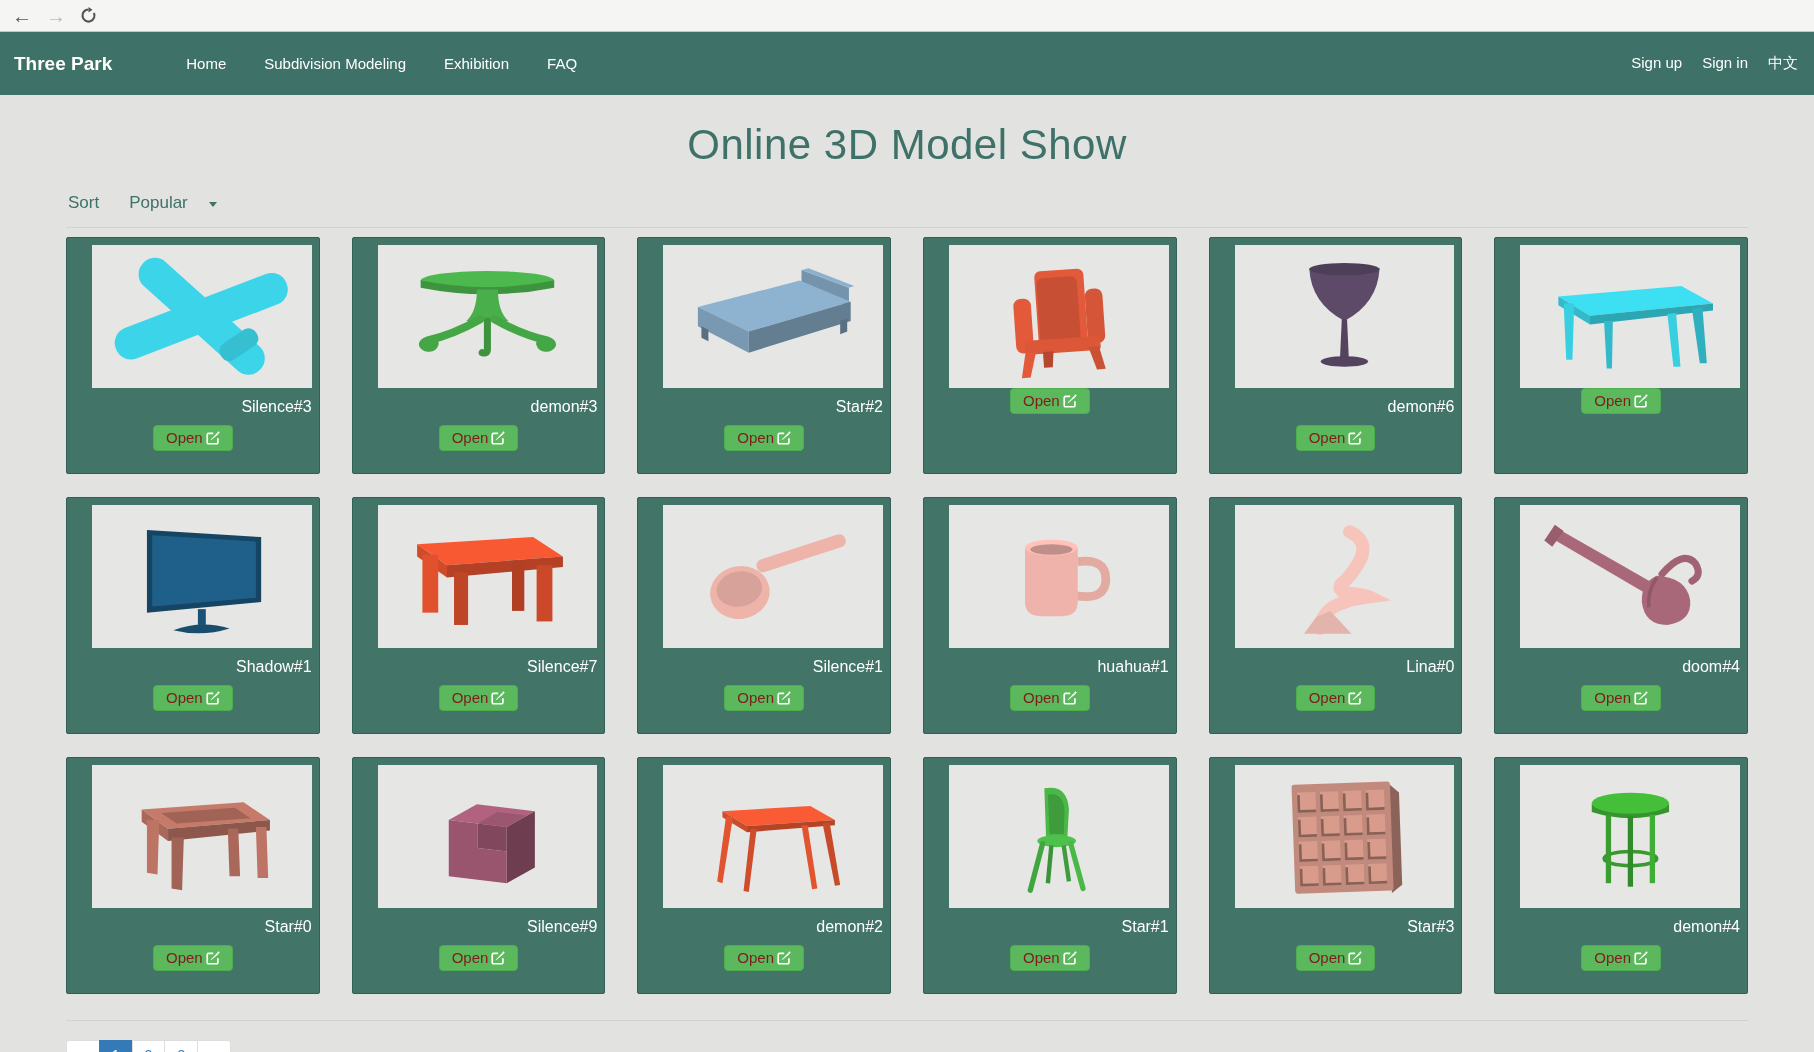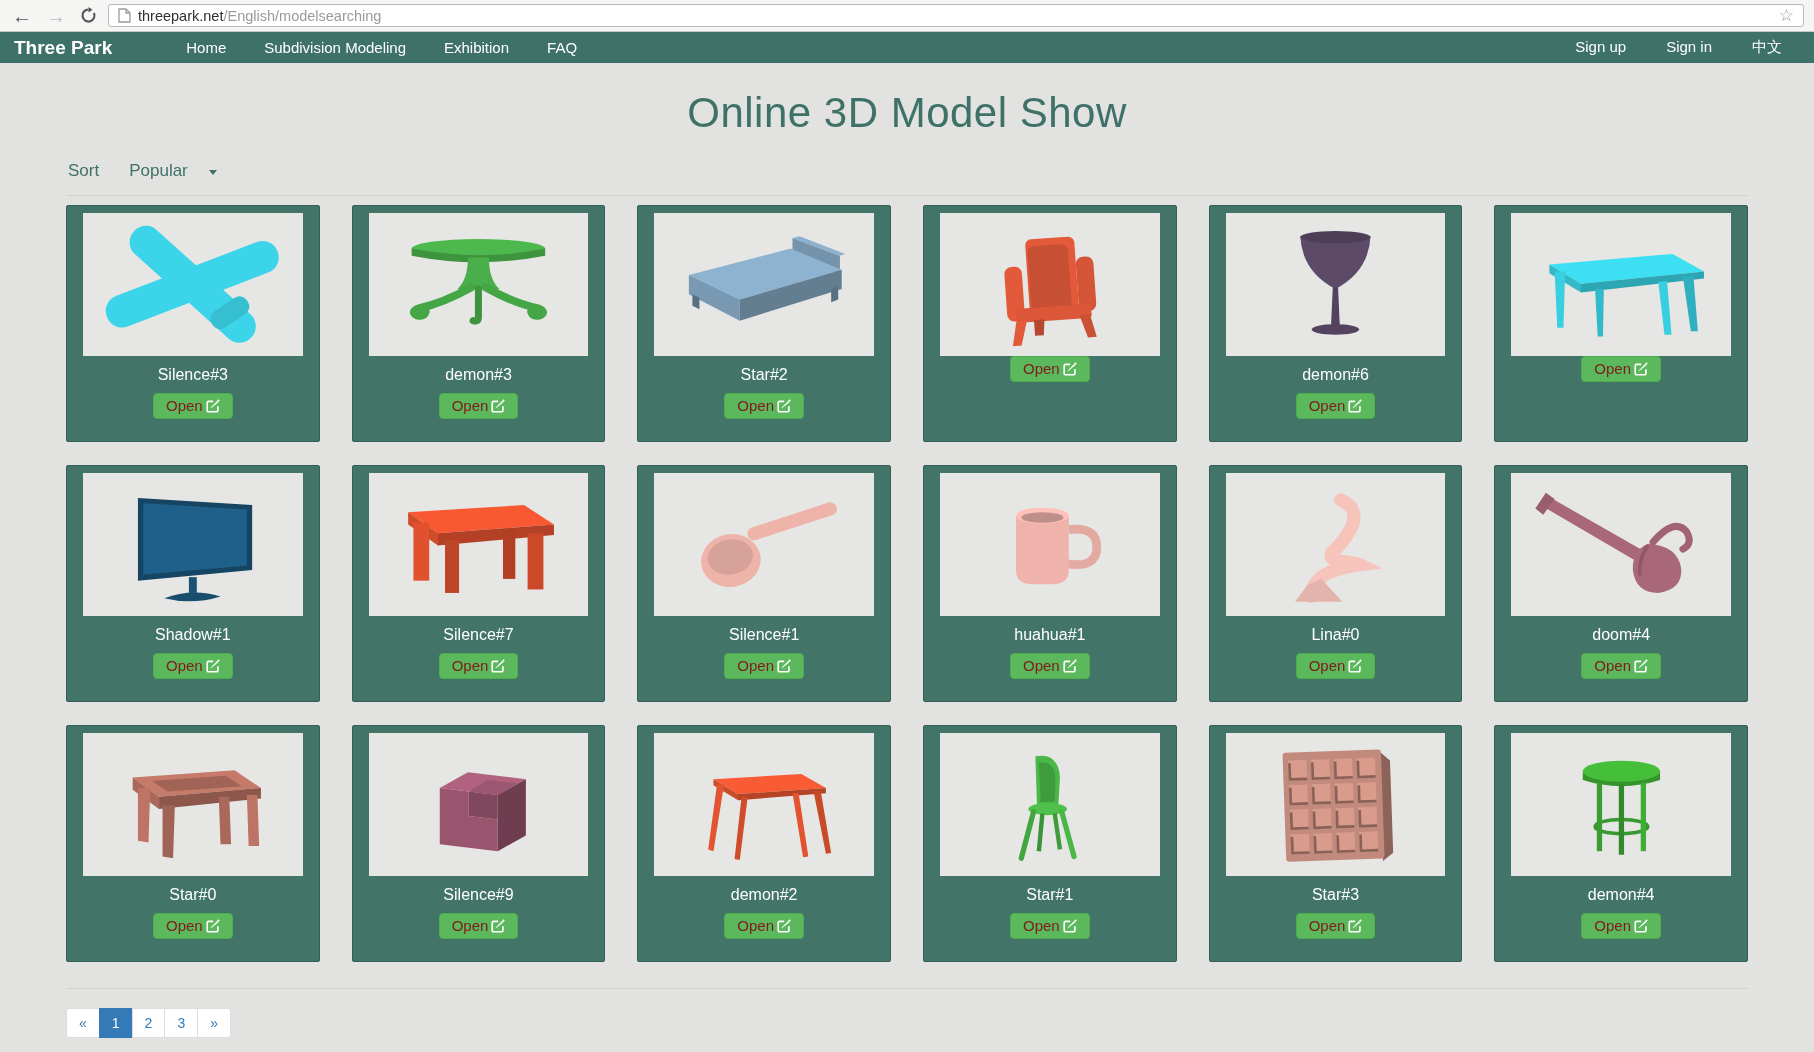--- a/index.html
+++ b/index.html
@@ -12,43 +12,43 @@
   .nav-arrow { font-size:20px; line-height:1; color:#555; cursor:pointer; width:24px; text-align:center; }
   .nav-arrow.disabled { color:#bcbcbc; }
   .refresh-btn { width:20px; height:20px; display:flex; align-items:center; justify-content:center; cursor:pointer; }
   .address-bar { flex:1; height:23px; background:#fff; border:1px solid #b9b9b9; border-radius:3px;
     display:flex; align-items:center; padding:0 9px; gap:7px; font-size:14.5px; }
   .url-host { color:#303030; }
   .url-path { color:#9a9a9a; }
   .star { margin-left:auto; color:#9a9a9a; font-size:17px; cursor:pointer; }
 
   
-  .navbar { height:31px; background:var(--teal,#3e7168); display:flex; align-items:center;
+  .navbar { height:63px; background:var(--teal,#3e7168); display:flex; align-items:center;
     padding:0 14px; color:#fff; }
   .brand { font-size:19px; font-weight:bold; margin-right:30px; cursor:pointer; }
   .nav-links { display:flex; gap:38px; font-size:15px;margin-left:44px; }
   .nav-links span, .nav-right span { cursor:pointer; }
-  .nav-right { margin-left:auto; display:flex; gap:40px; font-size:15px; margin-right:18px; }
+  .nav-right { margin-left:auto; display:flex; gap:20px; font-size:15px; margin-right:2px; }
 
   
   .page-title { text-align:center; color:var(--teal,#3e7168); font-size:42px; font-weight:500;
     margin:26px 0 20px; letter-spacing:0.5px; }
   .container { margin:0 66px; }
   .toolbar { display:flex; align-items:center; gap:30px; color:var(--teal,#3e7168);
     font-size:17px; padding:4px 2px 14px;margin-top:8px; }
   .dropdown { display:flex; align-items:center; gap:21px; cursor:pointer; }
   .caret { width:0; height:0; border-left:4px solid transparent; border-right:4px solid transparent;
     border-top:5px solid var(--teal,#3e7168); margin-top:2px; }
   .divider { border:none; border-top:1px solid #d2d2d0; }
 
   
   .model-grid { display:grid; grid-template-columns:repeat(6,1fr); column-gap:32px; row-gap:23px;
     margin-top:9px; }
   .card { background:#427568; border:1px solid #335f57; border-radius:2px; padding:7px 7px 0 7px;
-    height:237px; display:flex; flex-direction:column; align-items:center; }
+    height:237px; display:flex; flex-direction:column; align-items:flex-end; }
   .card-img { background:#e6e6e4; height:143px; display:flex; align-items:center; justify-content:center; overflow:hidden; }
   .card-img svg { width:96%; height:96%; }
   .card-name { color:#fff; text-align:center; font-size:16px; padding:10px 0 9px; }
   .open-btn { align-self:center; background:var(--green,#5cb85c); border:1px solid #4cae4c; color:#7f1d1d;
     border-radius:4px; font-size:15px; padding:3px 12px 4px; display:inline-flex; align-items:center;
     gap:3px; cursor:pointer; font-family:inherit; }
   .open-btn svg { margin-top:1px; }
 
   
   .pagination-wrap { margin-top:26px; }
@@ -64,30 +64,20 @@
 
 <div class="browser-bar">
   <span class="nav-arrow">←</span>
   <span class="nav-arrow disabled">→</span>
   <span class="refresh-btn">
     <svg width="17" height="17" viewBox="0 0 17 17">
       <path d="M8.5 2.5 a6 6 0 1 0 5.4 3.4" fill="none" stroke="#555" stroke-width="2.2"></path>
       <polygon points="8.5,0 8.5,5.4 12.5,2.7" fill="#555"></polygon>
     </svg>
   </span>
-  <div class="address-bar">
-    <svg width="13" height="15" viewBox="0 0 13 15">
-      <path d="M1 1 h7 l4 4 v9 h-11 z" fill="#fff" stroke="#9b9b9b" stroke-width="1.3"></path>
-      <path d="M8 1 v4 h4" fill="none" stroke="#9b9b9b" stroke-width="1.3"></path>
-    </svg>
-    <span>
-      <span class="url-host">threepark.net</span><span class="url-path">/English/modelsearching</span>
-    </span>
-    <span class="star">☆</span>
-  </div>
 </div>
 
 <div class="navbar">
   <span class="brand">Three Park</span>
   <div class="nav-links">
     <span>Home</span>
     <span>Subdivision Modeling</span>
     <span>Exhibition</span>
     <span>FAQ</span>
   </div>

